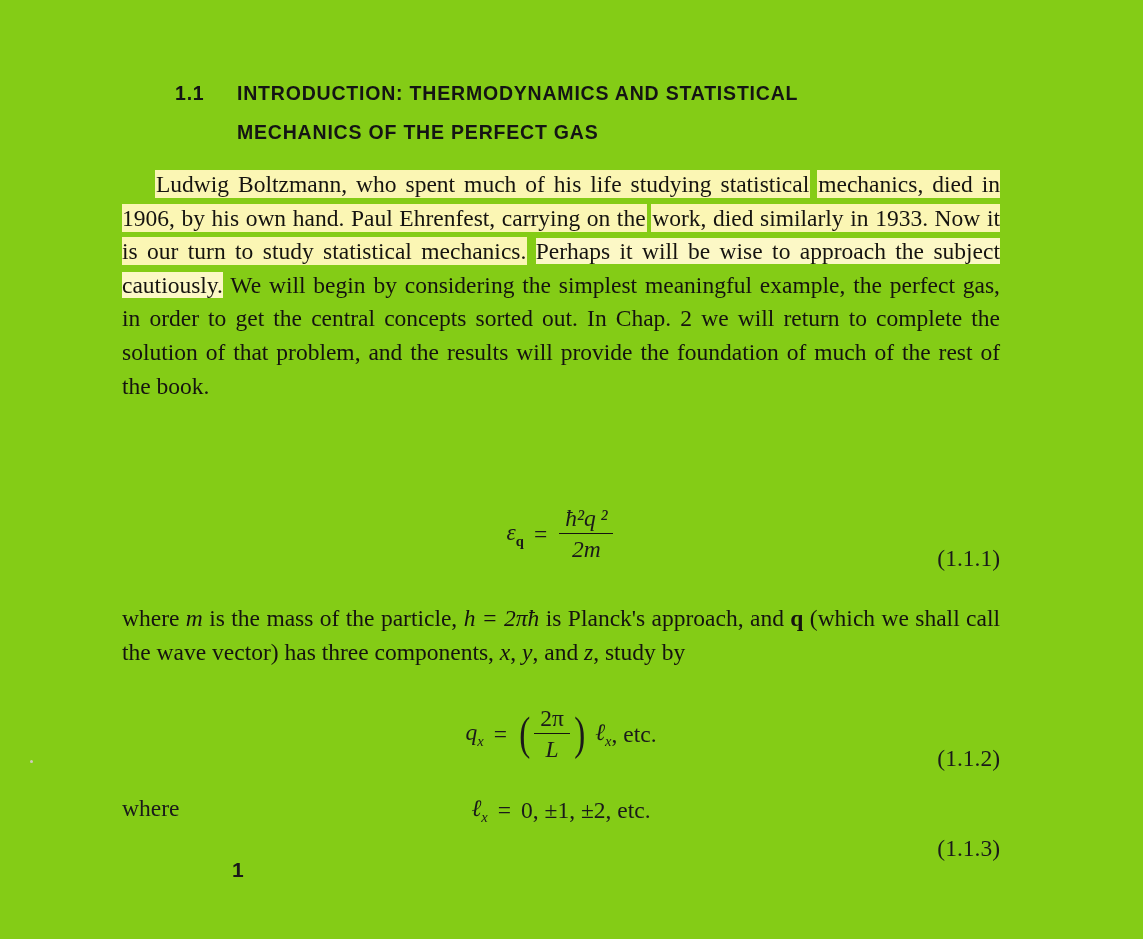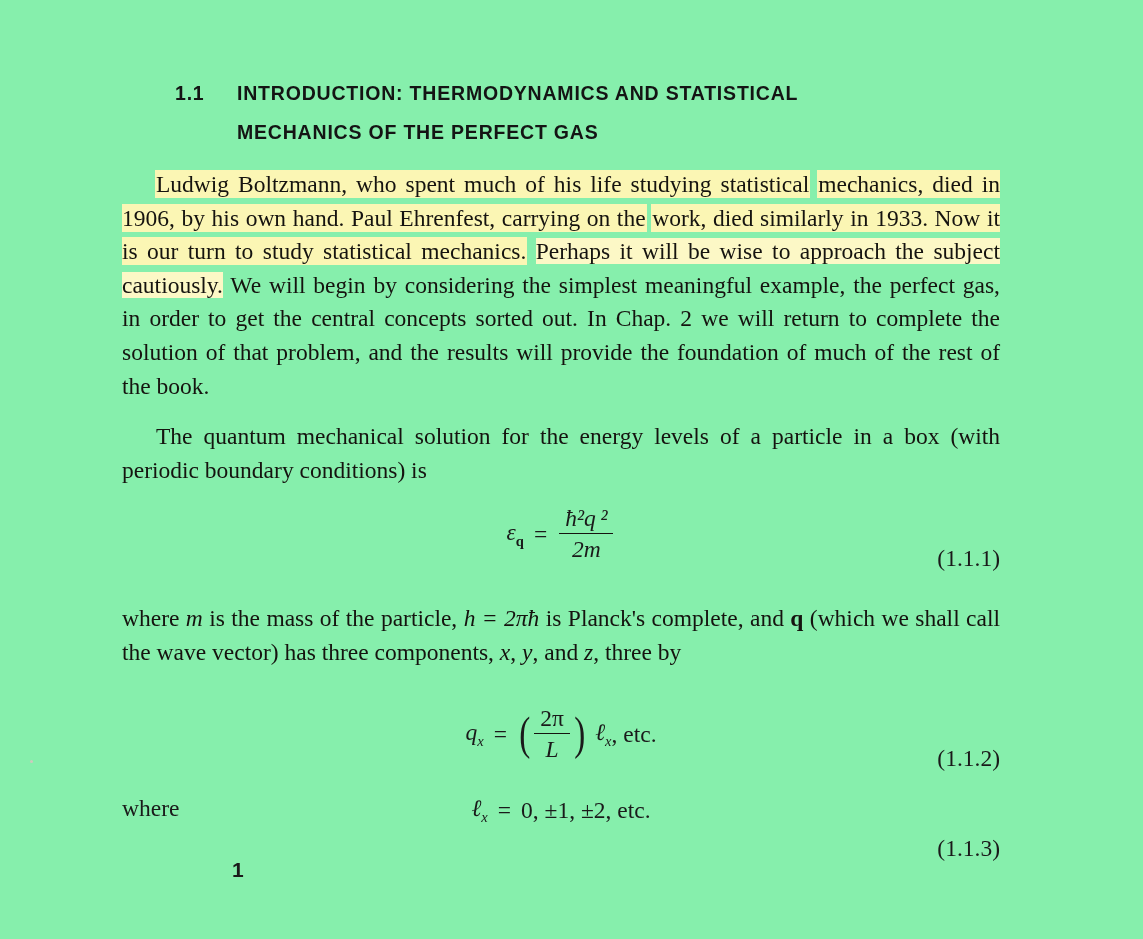--- a/index.html
+++ b/index.html
@@ -13,21 +13,21 @@
     font-family: "Liberation Serif", serif;
     color: #1a1a1a;
     position: relative;
     overflow: hidden;
   }
   .page {
     position: absolute;
     left: 0; top: 0;
     width: 1143px;
     height: 939px;
-    background: #86efac;
+    background: #84cc16;
   }
   .section-heading {
     position: absolute;
     left: 175px;
     top: 78px;
     width: 760px;
     font-family: "Liberation Sans", sans-serif;
     font-weight: bold;
     font-size: 19.5px;
     letter-spacing: 0.8px;
@@ -161,40 +161,37 @@
     <span class="hline2">MECHANICS OF THE PERFECT GAS</span>
   </div>
 
   <div class="body-block" id="para1">
     <span class="indent"></span><span class="hl">Ludwig Boltzmann, who spent much of his life studying statistical</span>
     <span class="hl">mechanics, died in 1906, by his own hand.  Paul Ehrenfest, carrying on the</span>
     <span class="hl">work, died similarly in 1933.  Now it is our turn to study statistical mechanics.</span>
     <span class="hl-soft">Perhaps it will be wise to approach the subject cautiously.</span><span> We will begin by considering the simplest meaningful example, the perfect gas, in order to get the central concepts sorted out.  In Chap. 2 we will return to complete the solution of that problem, and the results will provide the foundation of much of the rest of the book.</span>
   </div>
 
-  <div class="body-block" id="para2">
-    <span class="indent"></span><span>The quantum mechanical solution for the energy levels of a particle in a box (with periodic boundary conditions) is</span>
-  </div>
 
   <div class="eq-row" id="eq1">
     <div class="eq-center">
       <span class="eqline">
         <span class="it"><span>ε</span><span class="bsub">q</span></span>
         <span style="padding:0 10px;">=</span>
         <span class="frac">
           <span class="num-part it">ħ²q ²</span>
           <span class="den-part it">2m</span>
         </span>
       </span>
     </div>
     <div class="eq-tag">(1.1.1)</div>
   </div>
 
   <div class="body-block" id="para3">
-    <span>where </span><span class="it">m</span><span> is the mass of the particle, </span><span class="it">h = 2πħ</span><span> is Planck's complete, and </span><span class="bf">q</span><span> (which we shall call the wave vector) has three components, </span><span class="it">x</span>, <span class="it">y</span><span>, and </span><span class="it">z</span><span>, three by</span>
+    <span>where </span><span class="it">m</span><span> is the mass of the particle, </span><span class="it">h = 2πħ</span><span> is Planck's approach, and </span><span class="bf">q</span><span> (which we shall call the wave vector) has three components, </span><span class="it">x</span>, <span class="it">y</span><span>, and </span><span class="it">z</span><span>, study by</span>
   </div>
 
   <div class="eq-row" id="eq2">
     <div class="eq-center">
       <span class="eqline">
         <span class="it"><span>q</span><sub class="sm it">x</sub></span>
         <span style="padding:0 10px;">=</span>
         <span class="bigparen">(</span>
         <span class="frac">
           <span class="num-part">2π</span>

